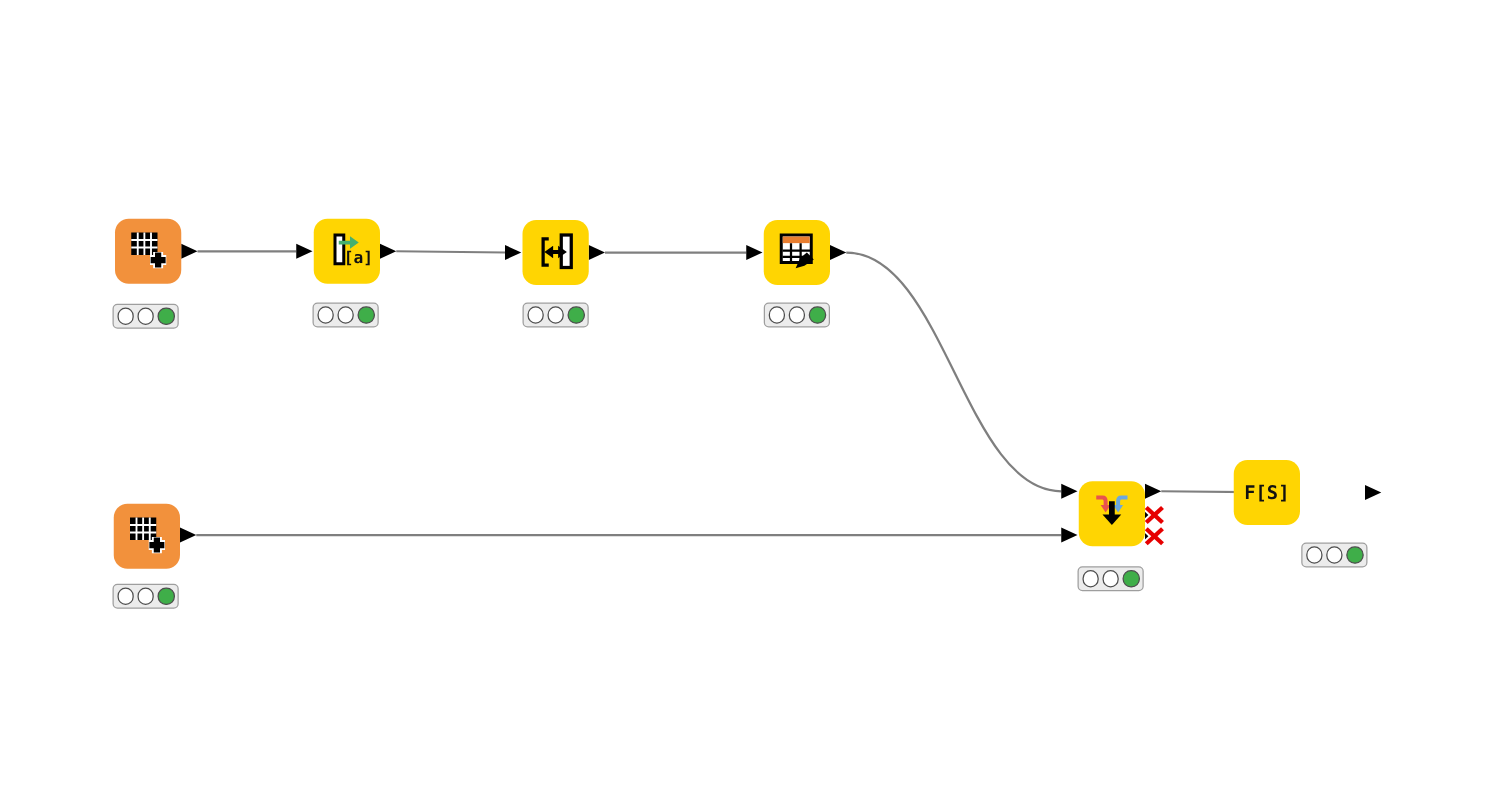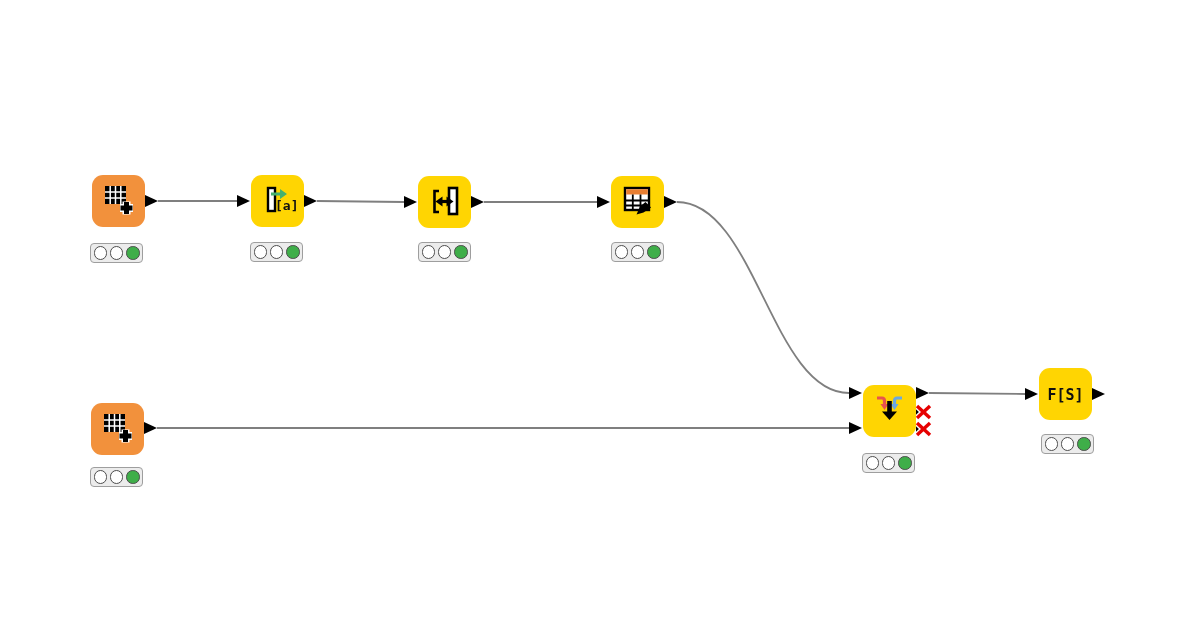--- a/index.html
+++ b/index.html
@@ -143,21 +143,21 @@
     <svg width="53" height="52" viewBox="0 0 53 52">
       <path d="M14,13 H19 Q21.5,13 21.5,16 V19.5" fill="none" stroke="#E8534E" stroke-width="3.2"></path>
       <polygon fill="#E8534E" points="17.5,19 25.5,19 21.5,25"></polygon>
       <path d="M39,13 H34 Q31.5,13 31.5,16 V19.5" fill="none" stroke="#6BA8DE" stroke-width="3.2"></path>
       <polygon fill="#6BA8DE" points="27.5,19 35.5,19 31.5,25"></polygon>
       <rect x="24.2" y="16" width="4.6" height="11.5" fill="#000"></rect>
       <polygon fill="#000" points="19,26.5 34,26.5 26.5,35"></polygon>
     </svg>
   </div>
 
-  <div class="node process" style="left:1039px;top:368px">
+  <div class="node process" style="left:987px;top:368px">
     <svg width="53" height="52" viewBox="0 0 53 52">
       <text class="glyph" x="26.5" y="31.5" font-size="15" text-anchor="middle">F[S]</text>
     </svg>
   </div>
 
   <div class="tl" style="left:90px;top:243px">
     <span class="lamp"></span>
       <span class="lamp"></span>
       <span class="lamp on"></span>
   </div>

